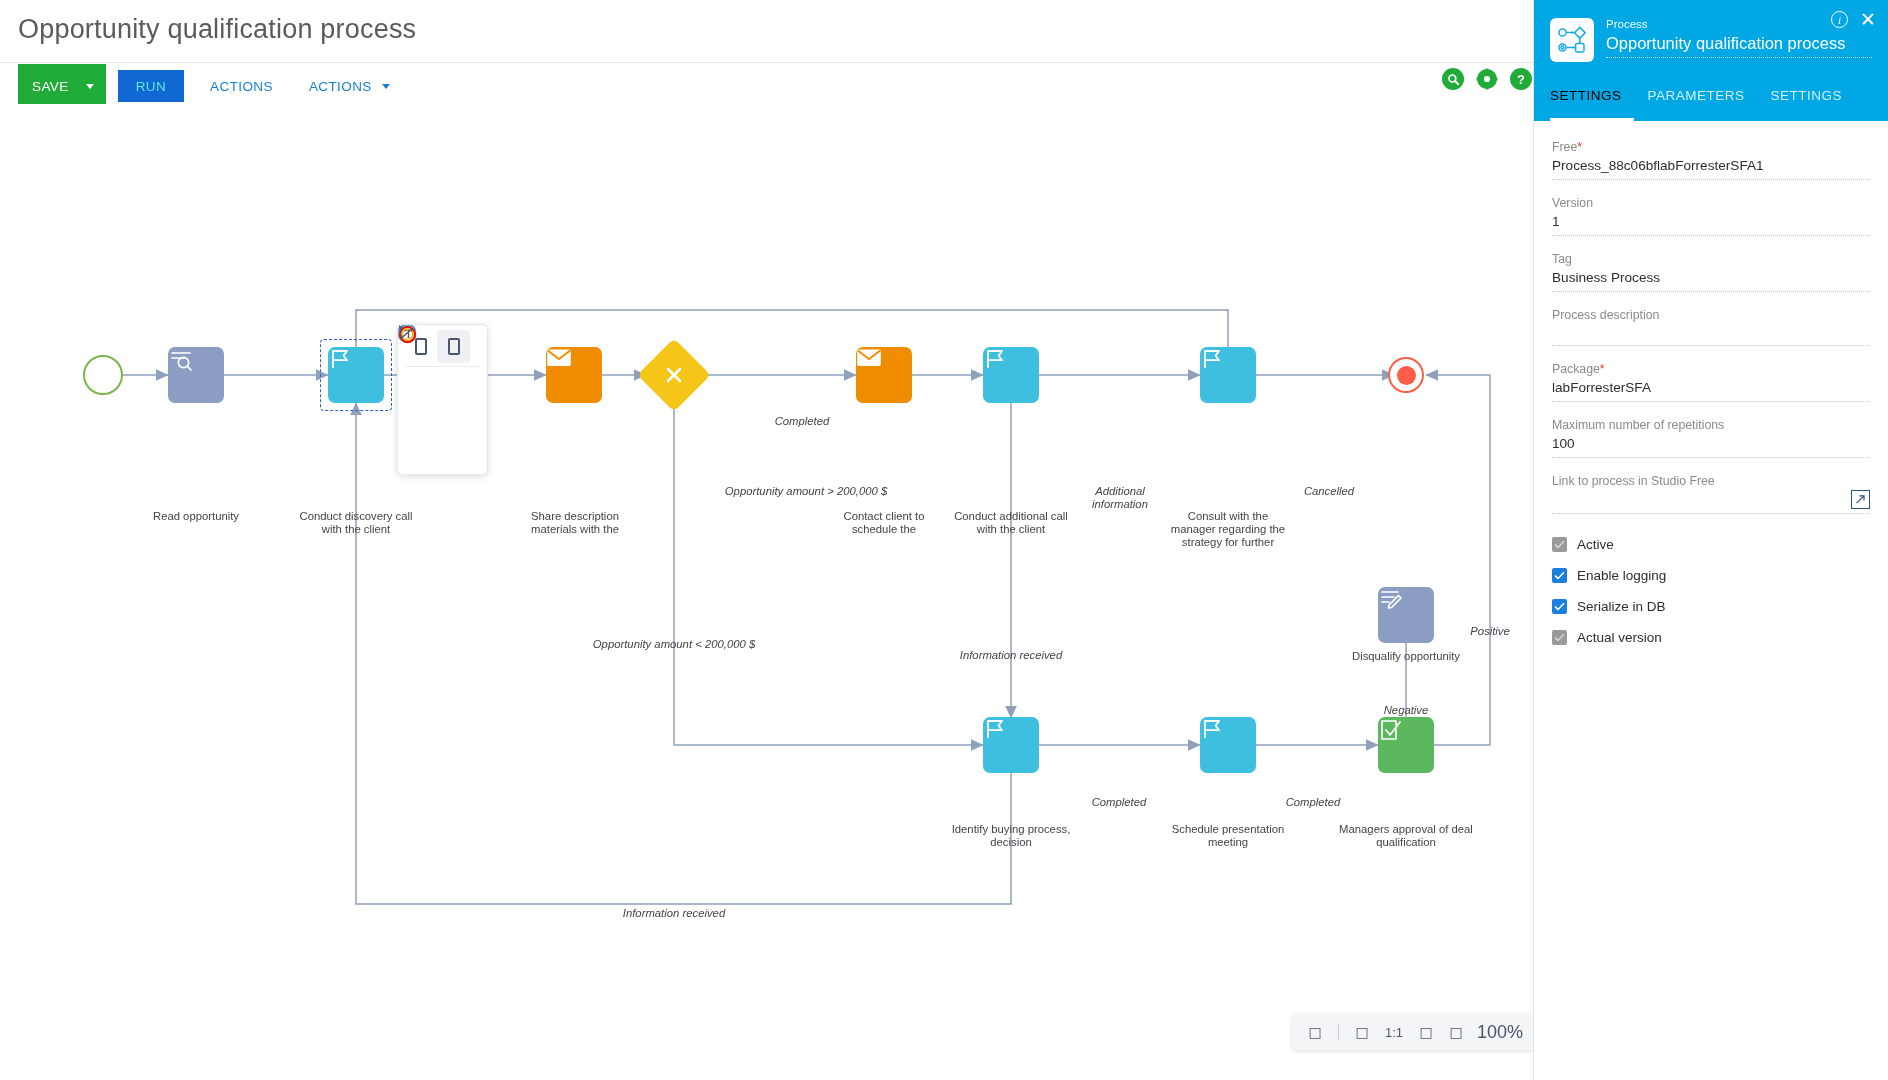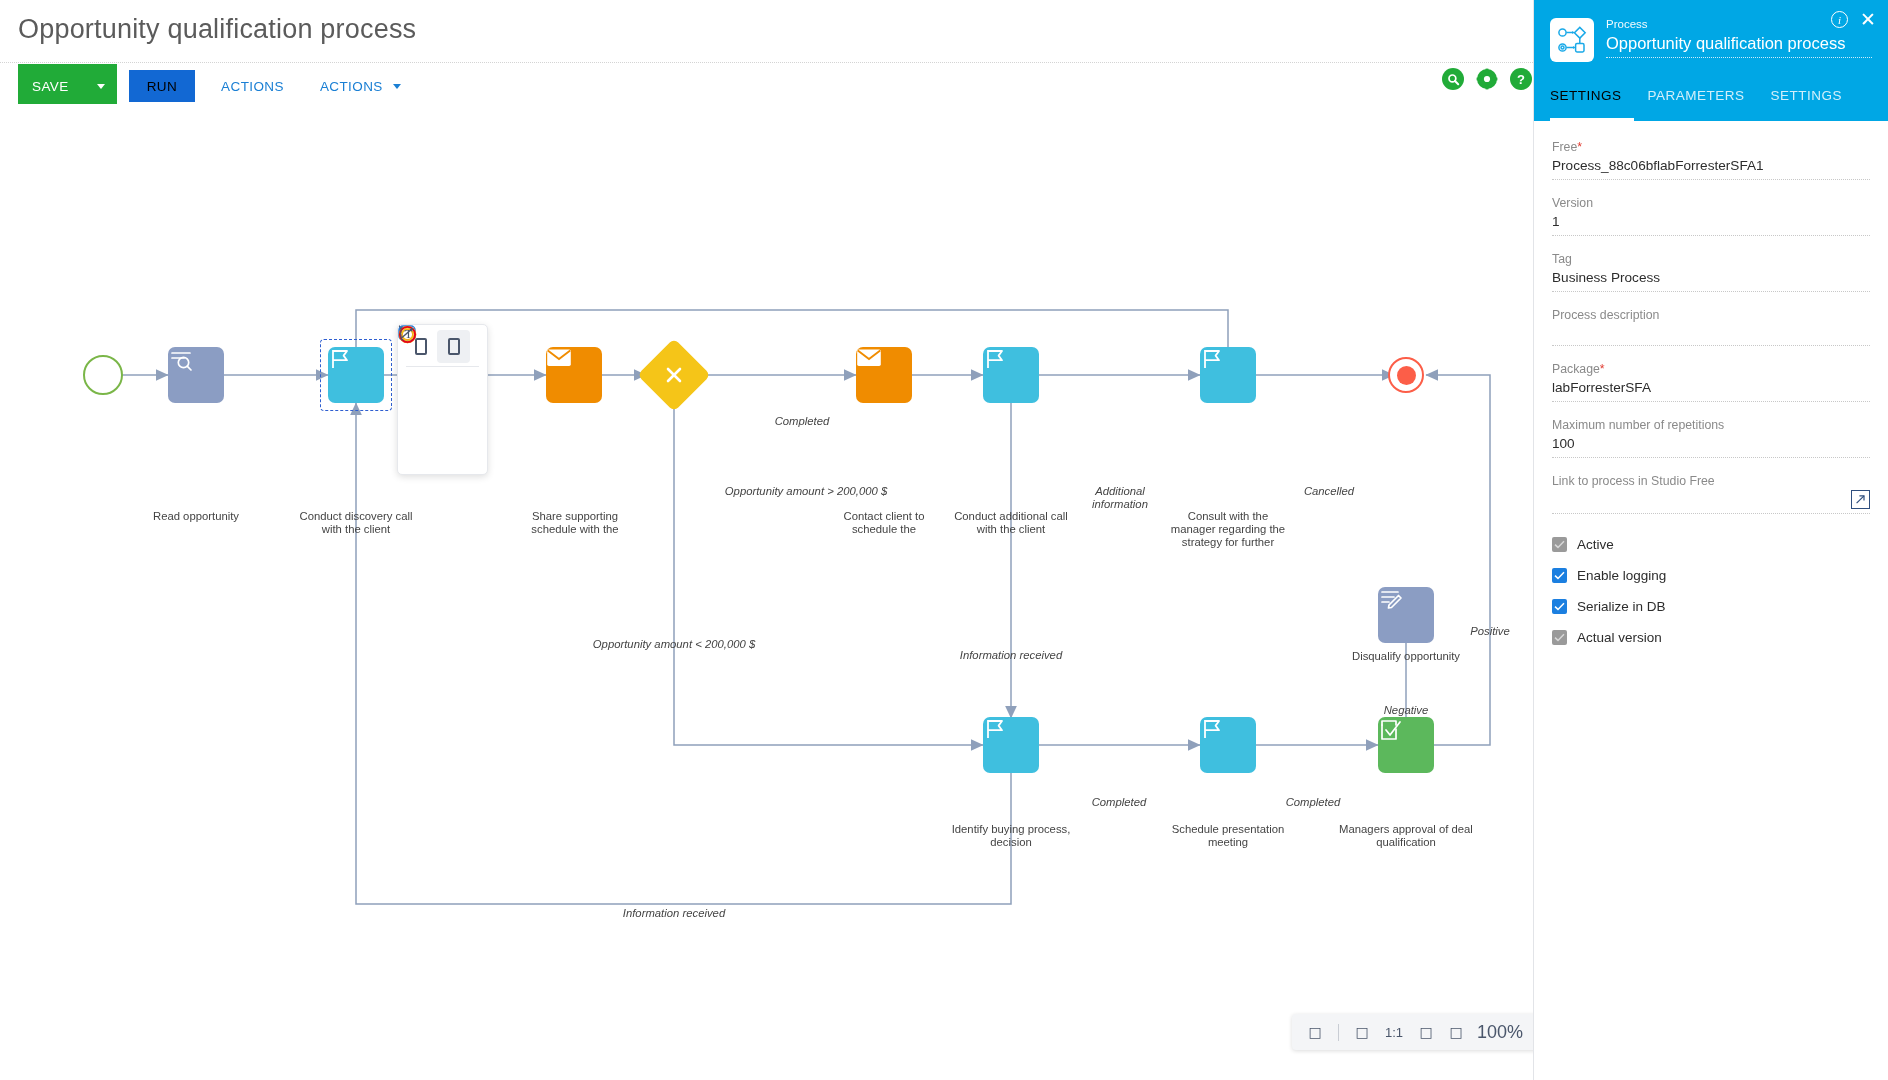--- a/index.html
+++ b/index.html
@@ -18,25 +18,25 @@
     letter-spacing: .2px;
   }
   .title-rule {
     position: absolute; left: 0; top: 62px; width: 1533px; height: 0;
     border-top: 1px dotted #d4d4d4;
   }
   .toolbar { position: absolute; left: 18px; top: 70px; height: 32px; display: flex; align-items: center; }
   .btn-save {
     height: 44px; background: #21ab38; color: #fff; border: none;
     font-size: 13.5px; font-family: inherit; letter-spacing: .4px;
-    padding: 0 12px 0 14px; display: flex; align-items: center; gap: 28px; cursor: pointer;
+    padding: 0 12px 0 14px; display: flex; align-items: center; gap: 17px; cursor: pointer;
   }
   .btn-save .caret { width: 0; height: 0; border-left: 4px solid transparent; border-right: 4px solid transparent; border-top: 5px solid #fff; }
   .btn-run {
-    height: 32px; background: #1268d3; color: #000000; border: none; margin-left: 12px;
+    height: 32px; background: #1268d3; color: #5eead4; border: none; margin-left: 12px;
     font-size: 13.5px; font-family: inherit; letter-spacing: .4px; padding: 0 18px; cursor: pointer;
   }
   .btn-link {
     height: 32px; background: none; border: none; color: #1a7fd4; cursor: pointer;
     font-size: 13.5px; font-family: inherit; letter-spacing: .4px; margin-left: 16px;
     display: flex; align-items: center; gap: 10px; padding: 0 10px;
   }
   .btn-link .caret { width: 0; height: 0; border-left: 4px solid transparent; border-right: 4px solid transparent; border-top: 5px solid #1a7fd4; }
 
   .hdr-icons { position: absolute; right: 356px; top: 68px; display: flex; gap: 12px; align-items: center; }
@@ -309,21 +309,21 @@
     </div>
     <div style="position:absolute;left:320px;top:235px;width:72px;height:72px;border:1.6px dashed #2f5fd0;border-radius:4px;"></div>
     <div class="node-lbl" style="left:291px; top:406px; width:130px;">Conduct discovery call with the client</div>
 
     <div class="node" style="left:546px; top:243px; width:56px; height:56px; background:#f08c00;">
       <svg width="26" height="20" viewBox="0 0 26 20">
           <rect x="1.2" y="2.5" width="23.6" height="16.4" rx="1.6" fill="#fff"></rect>
           <path d="M1.8 3.6 L13 12 L24.2 3.6" fill="none" stroke="#f08c00" stroke-width="1.9"></path>
         </svg>
     </div>
-    <div class="node-lbl" style="left:510px; top:406px; width:130px;">Share supporting schedule with the</div>
+    <div class="node-lbl" style="left:510px; top:406px; width:130px;">Share description materials with the</div>
 
     <div class="node" style="left:648px; top:245px; width:52px; height:52px; background:#f5c518; transform:rotate(45deg); border-radius:6px;"></div>
     <div style="position:absolute;left:665px;top:262px;width:18px;height:18px;">
       <svg width="18" height="18" viewBox="0 0 18 18">
           <g stroke="#fff" stroke-width="2.6" stroke-linecap="round">
             <line x1="3" y1="3" x2="15" y2="15"></line>
             <line x1="15" y1="3" x2="3" y2="15"></line>
           </g>
         </svg>
     </div>

